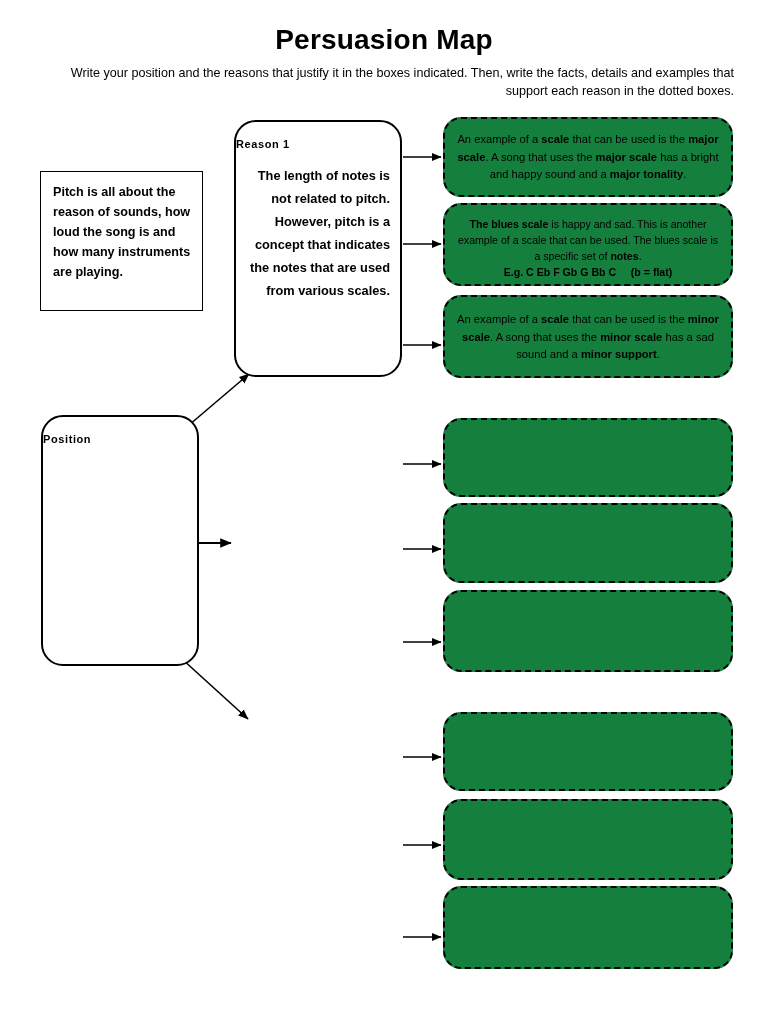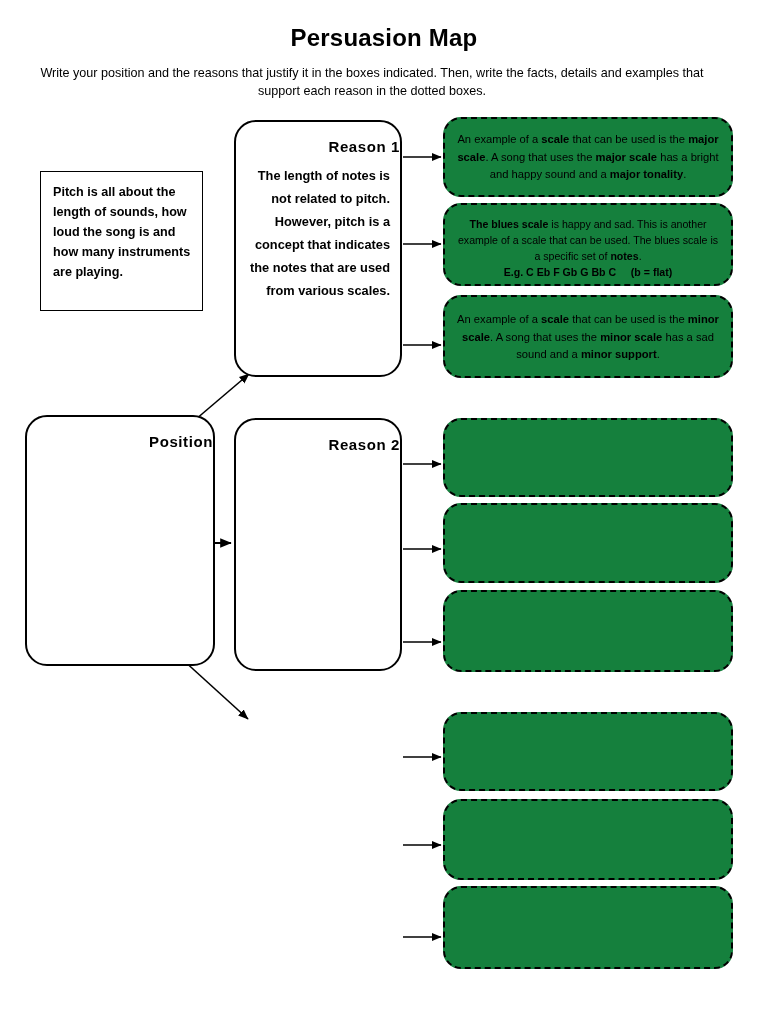--- a/index.html
+++ b/index.html
@@ -23,34 +23,34 @@
     height: 1024px;
   }
 
   
   .page-title {
     position: absolute;
     left: 0;
     top: 24px;
     width: 768px;
     text-align: center;
-    font-size: 24px;
+    font-size: 28px;
     font-weight: bold;
     letter-spacing: 0.2px;
   }
 
   .instructions {
     position: absolute;
-    left: 32px;
+    left: 54px;
     top: 64px;
     width: 680px;
     font-size: 12.6px;
     line-height: 18px;
     font-weight: normal;
-    text-align: center;
+    text-align: right;
   }
 
   
   #connectors {
     position: absolute;
     left: 0; top: 0;
     width: 768px;
     height: 1024px;
     pointer-events: none;
   }
@@ -82,42 +82,42 @@
     border: 2.6px solid #000;
     border-radius: 22px;
     box-sizing: border-box;
     background: #fff;
   }
 
   .box-title {
     position: absolute;
     left: 0;
     width: 100%;
-    text-align: right;
-    font-size: 15px;
+    text-align: left;
+    font-size: 11px;
     font-weight: bold;
     letter-spacing: 0.6px;
   }
 
   .box-body {
     position: absolute;
     left: 0;
     width: 100%;
     box-sizing: border-box;
     text-align: right;
     font-size: 12.8px;
     line-height: 23px;
     font-weight: bold;
   }
 
   
   #position-box {
-    left: 25px;
+    left: 41px;
     top: 415px;
-    width: 190px;
+    width: 158px;
     height: 251px;
   }
   #position-box .box-title { top: 16px; }
   #position-box .box-body {
     top: 43px;
     padding: 0 12px;
   }
 
   
   #reason1-box { left: 234px; top: 120px;  width: 168px; height: 257px; }
@@ -203,36 +203,32 @@
     <line x1="403" y1="464" x2="441" y2="464" stroke="#000" stroke-width="1.5" marker-end="url(#arrowhead)"></line>
     <line x1="403" y1="549" x2="441" y2="549" stroke="#000" stroke-width="1.5" marker-end="url(#arrowhead)"></line>
     <line x1="403" y1="642" x2="441" y2="642" stroke="#000" stroke-width="1.5" marker-end="url(#arrowhead)"></line>
 
     <line x1="403" y1="757" x2="441" y2="757" stroke="#000" stroke-width="1.5" marker-end="url(#arrowhead)"></line>
     <line x1="403" y1="845" x2="441" y2="845" stroke="#000" stroke-width="1.5" marker-end="url(#arrowhead)"></line>
     <line x1="403" y1="937" x2="441" y2="937" stroke="#000" stroke-width="1.5" marker-end="url(#arrowhead)"></line>
   </svg>
 
   <div class="statement-box">
-    <div class="statement-text">Pitch is all about the length of sounds, how loud the song is and how many instruments are playing.</div>
+    <div class="statement-text">Pitch is all about the reason of sounds, how loud the song is and how many instruments are playing.</div>
   </div>
 
   <div class="rounded-box" id="position-box">
     <div class="box-title">Position</div>
   </div>
 
   <div class="rounded-box" id="reason1-box">
     <div class="box-title">Reason 1</div>
     <div class="box-body">The length of notes is not related to pitch. However, pitch is a concept that indicates the notes that are used from various scales.</div>
   </div>
 
-  <div class="rounded-box" id="reason2-box">
-    <div class="box-title">Reason 2</div>
-    <div class="box-body"></div>
-  </div>
 
 
   <div class="dashed-box" id="evidence-1-1">
     <div class="dashed-text">An example of a <b>scale</b> that can be used is the <b>major scale</b>. A song that uses the <b>major scale</b> has a bright and happy sound and a <b>major tonality</b>.</div>
   </div>
   <div class="dashed-box" id="evidence-1-2">
     <div class="dashed-text"><b>The blues scale</b> is happy and sad. This is another example of a scale that can be used. The blues scale is a specific set of <b>notes</b>.<br><b>E.g. C Eb F Gb G Bb C&nbsp;&nbsp;&nbsp;&nbsp;&nbsp;(b = flat)</b></div>
   </div>
   <div class="dashed-box" id="evidence-1-3">
     <div class="dashed-text">An example of a <b>scale</b> that can be used is the <b>minor scale</b>. A song that uses the <b>minor scale</b> has a sad sound and a <b>minor support</b>.</div>

